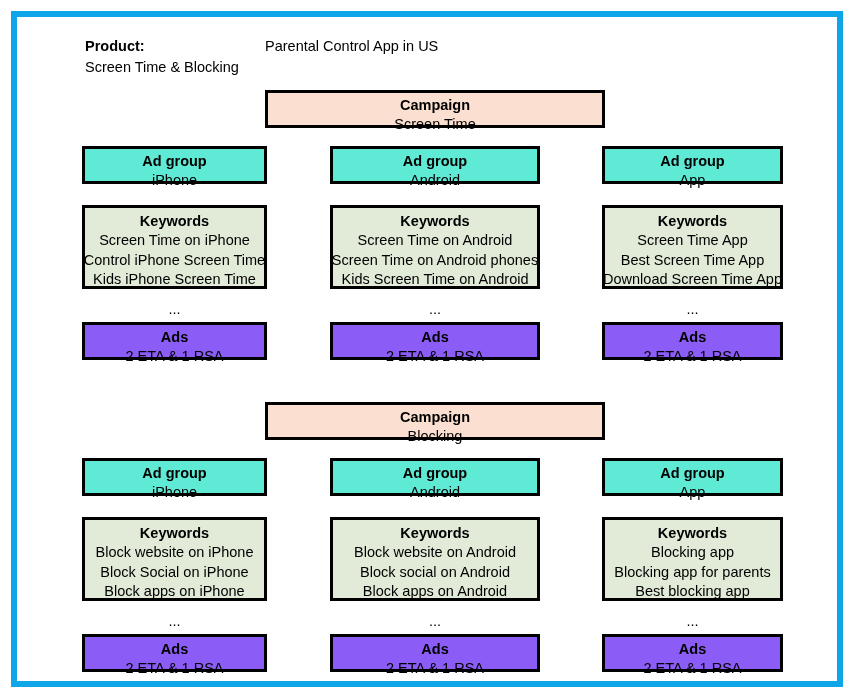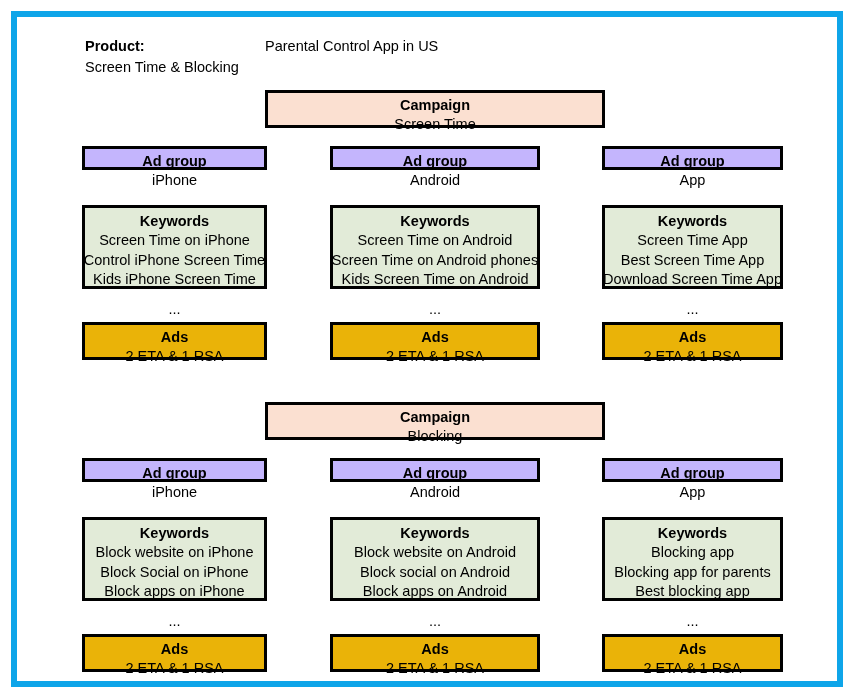--- a/index.html
+++ b/index.html
@@ -89,31 +89,31 @@
     line-height: 19px;
   }
 
   .campaign-box {
     background: #FBE0D1;
     width: 340px;
     height: 38px;
     padding-top: 3px;
   }
   .adgroup-box {
-    background: #c4b5fd;
-    height: 24px;
+    background: #5eead4;
+    height: 38px;
     padding-top: 3px;
   }
   .keywords-box {
     background: #E2EBD8;
     height: 84px;
     padding-top: 4px;
   }
   .ads-box {
-    background: #eab308;
+    background: #8b5cf6;
     height: 38px;
     padding-top: 3px;
   }
 </style>
 </head>
 <body>
 
 <div class="page">
   <div class="frame">
 

